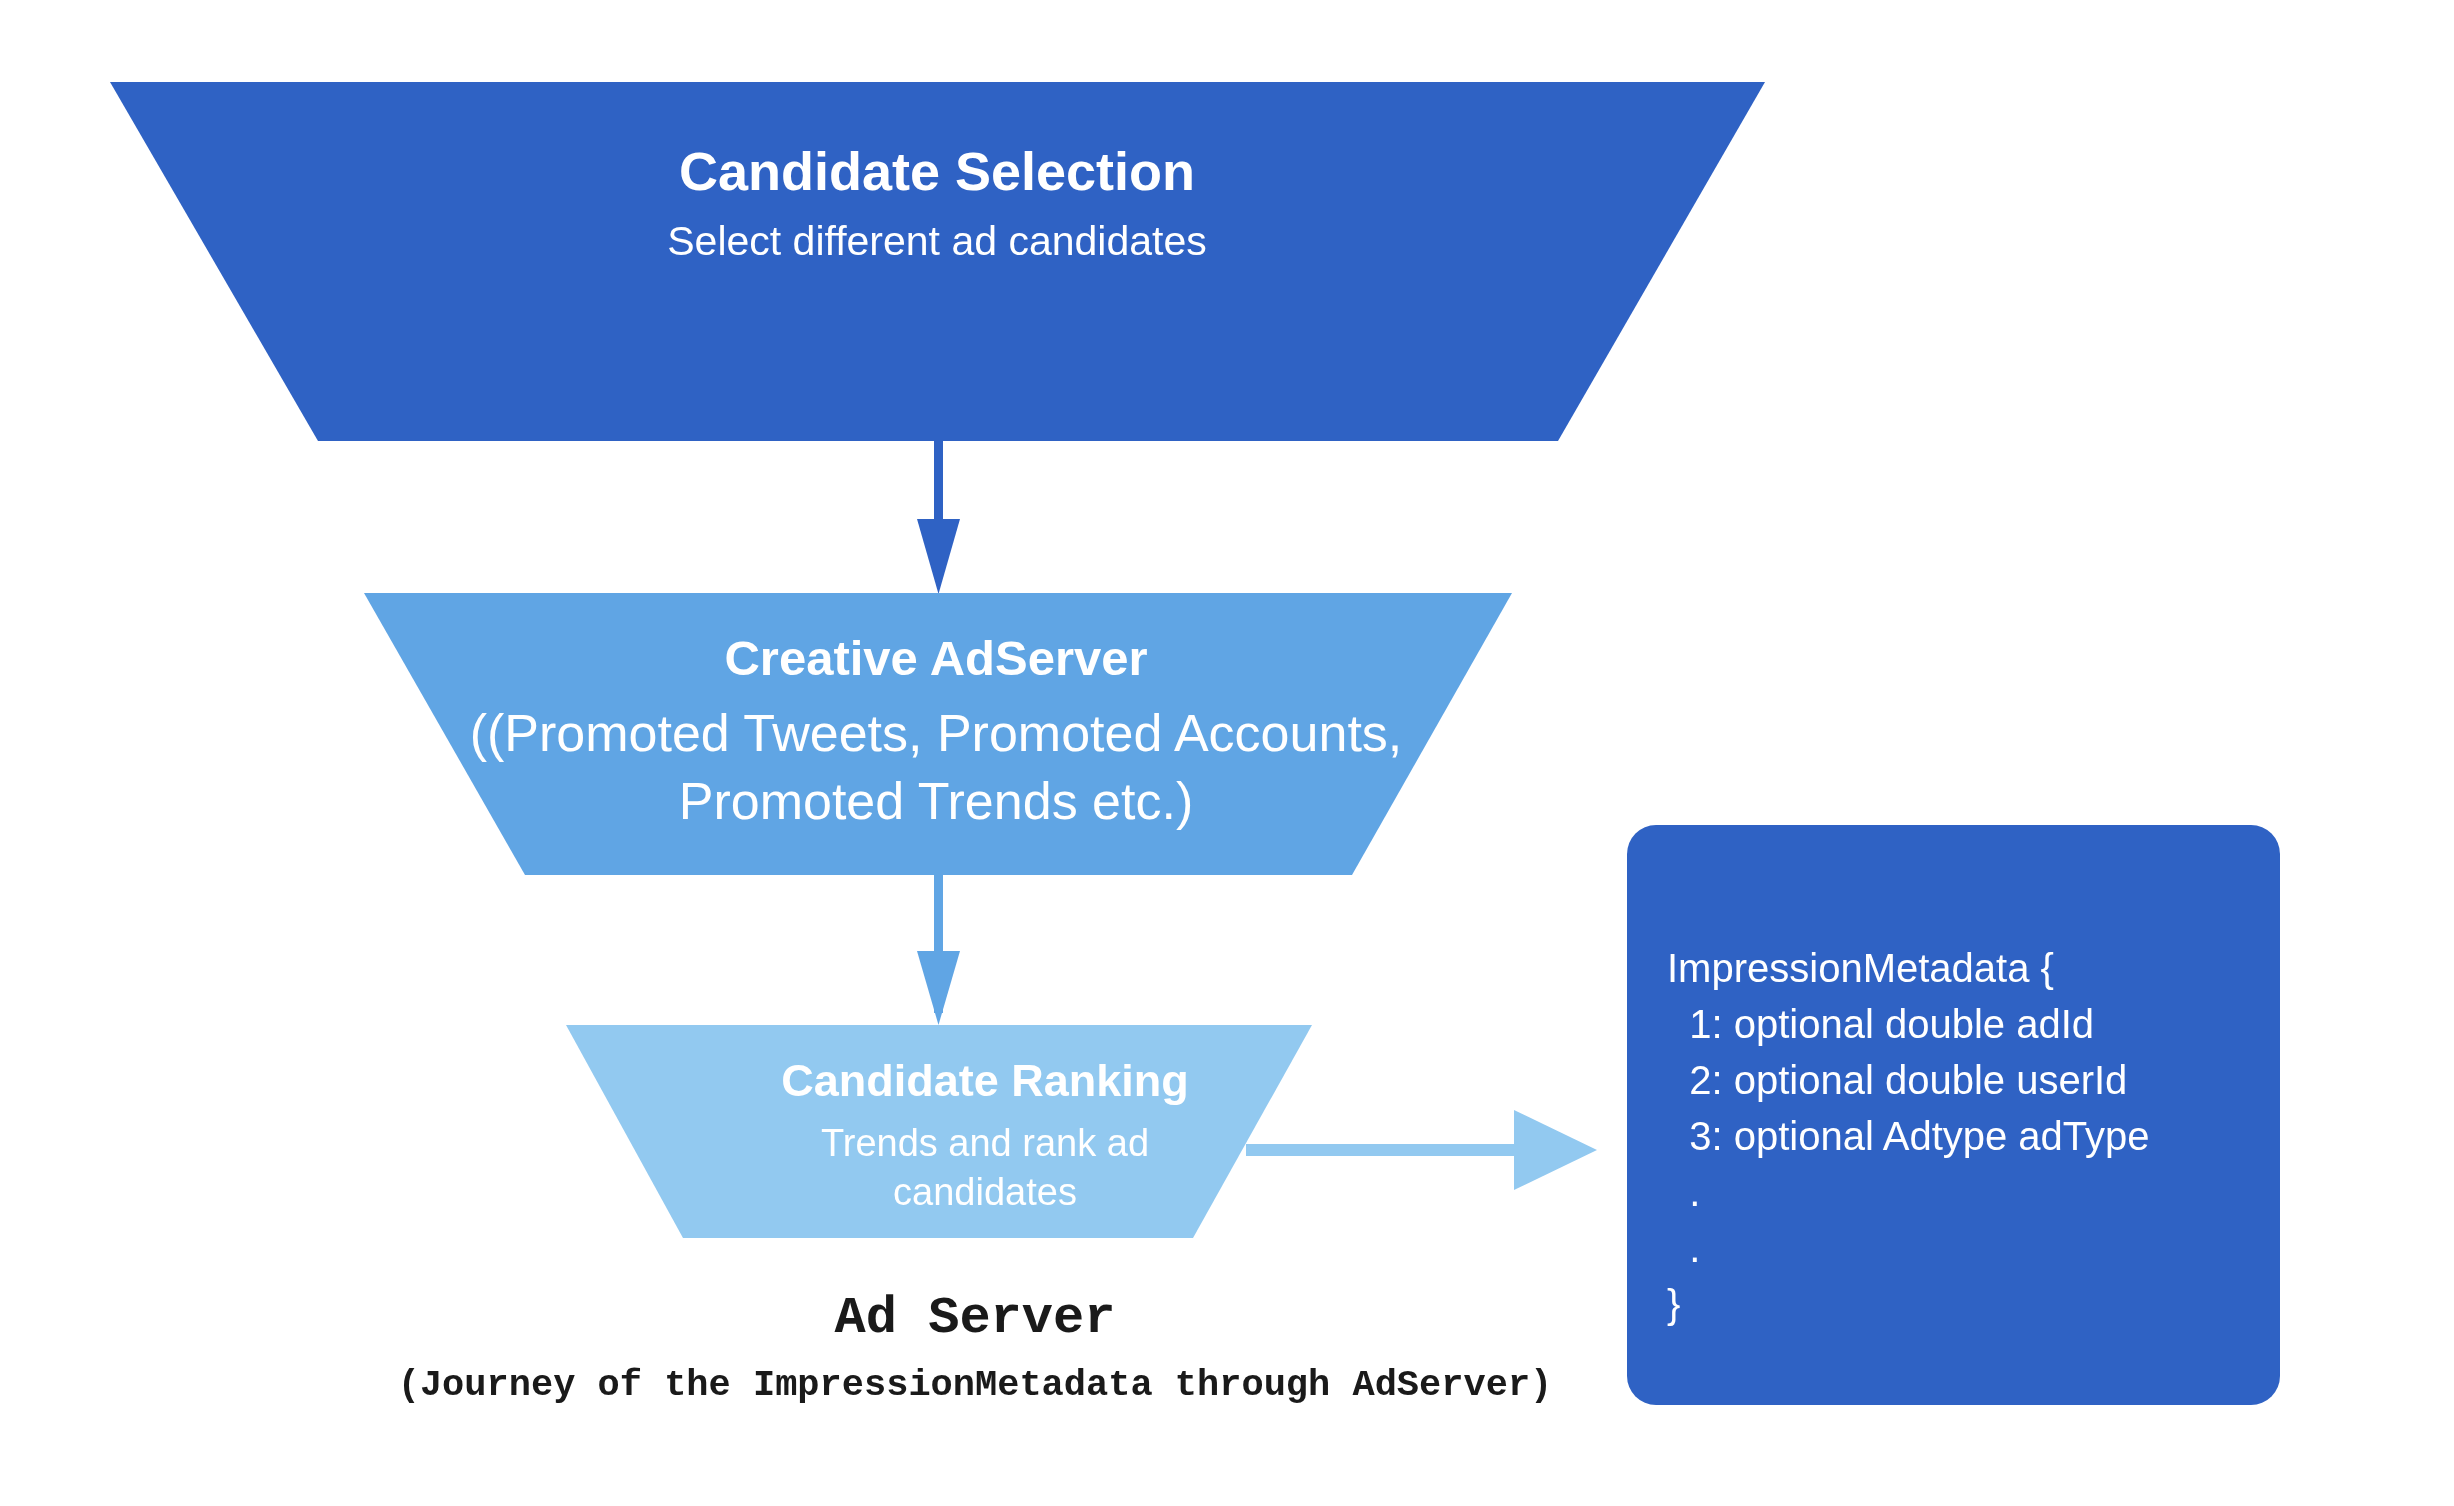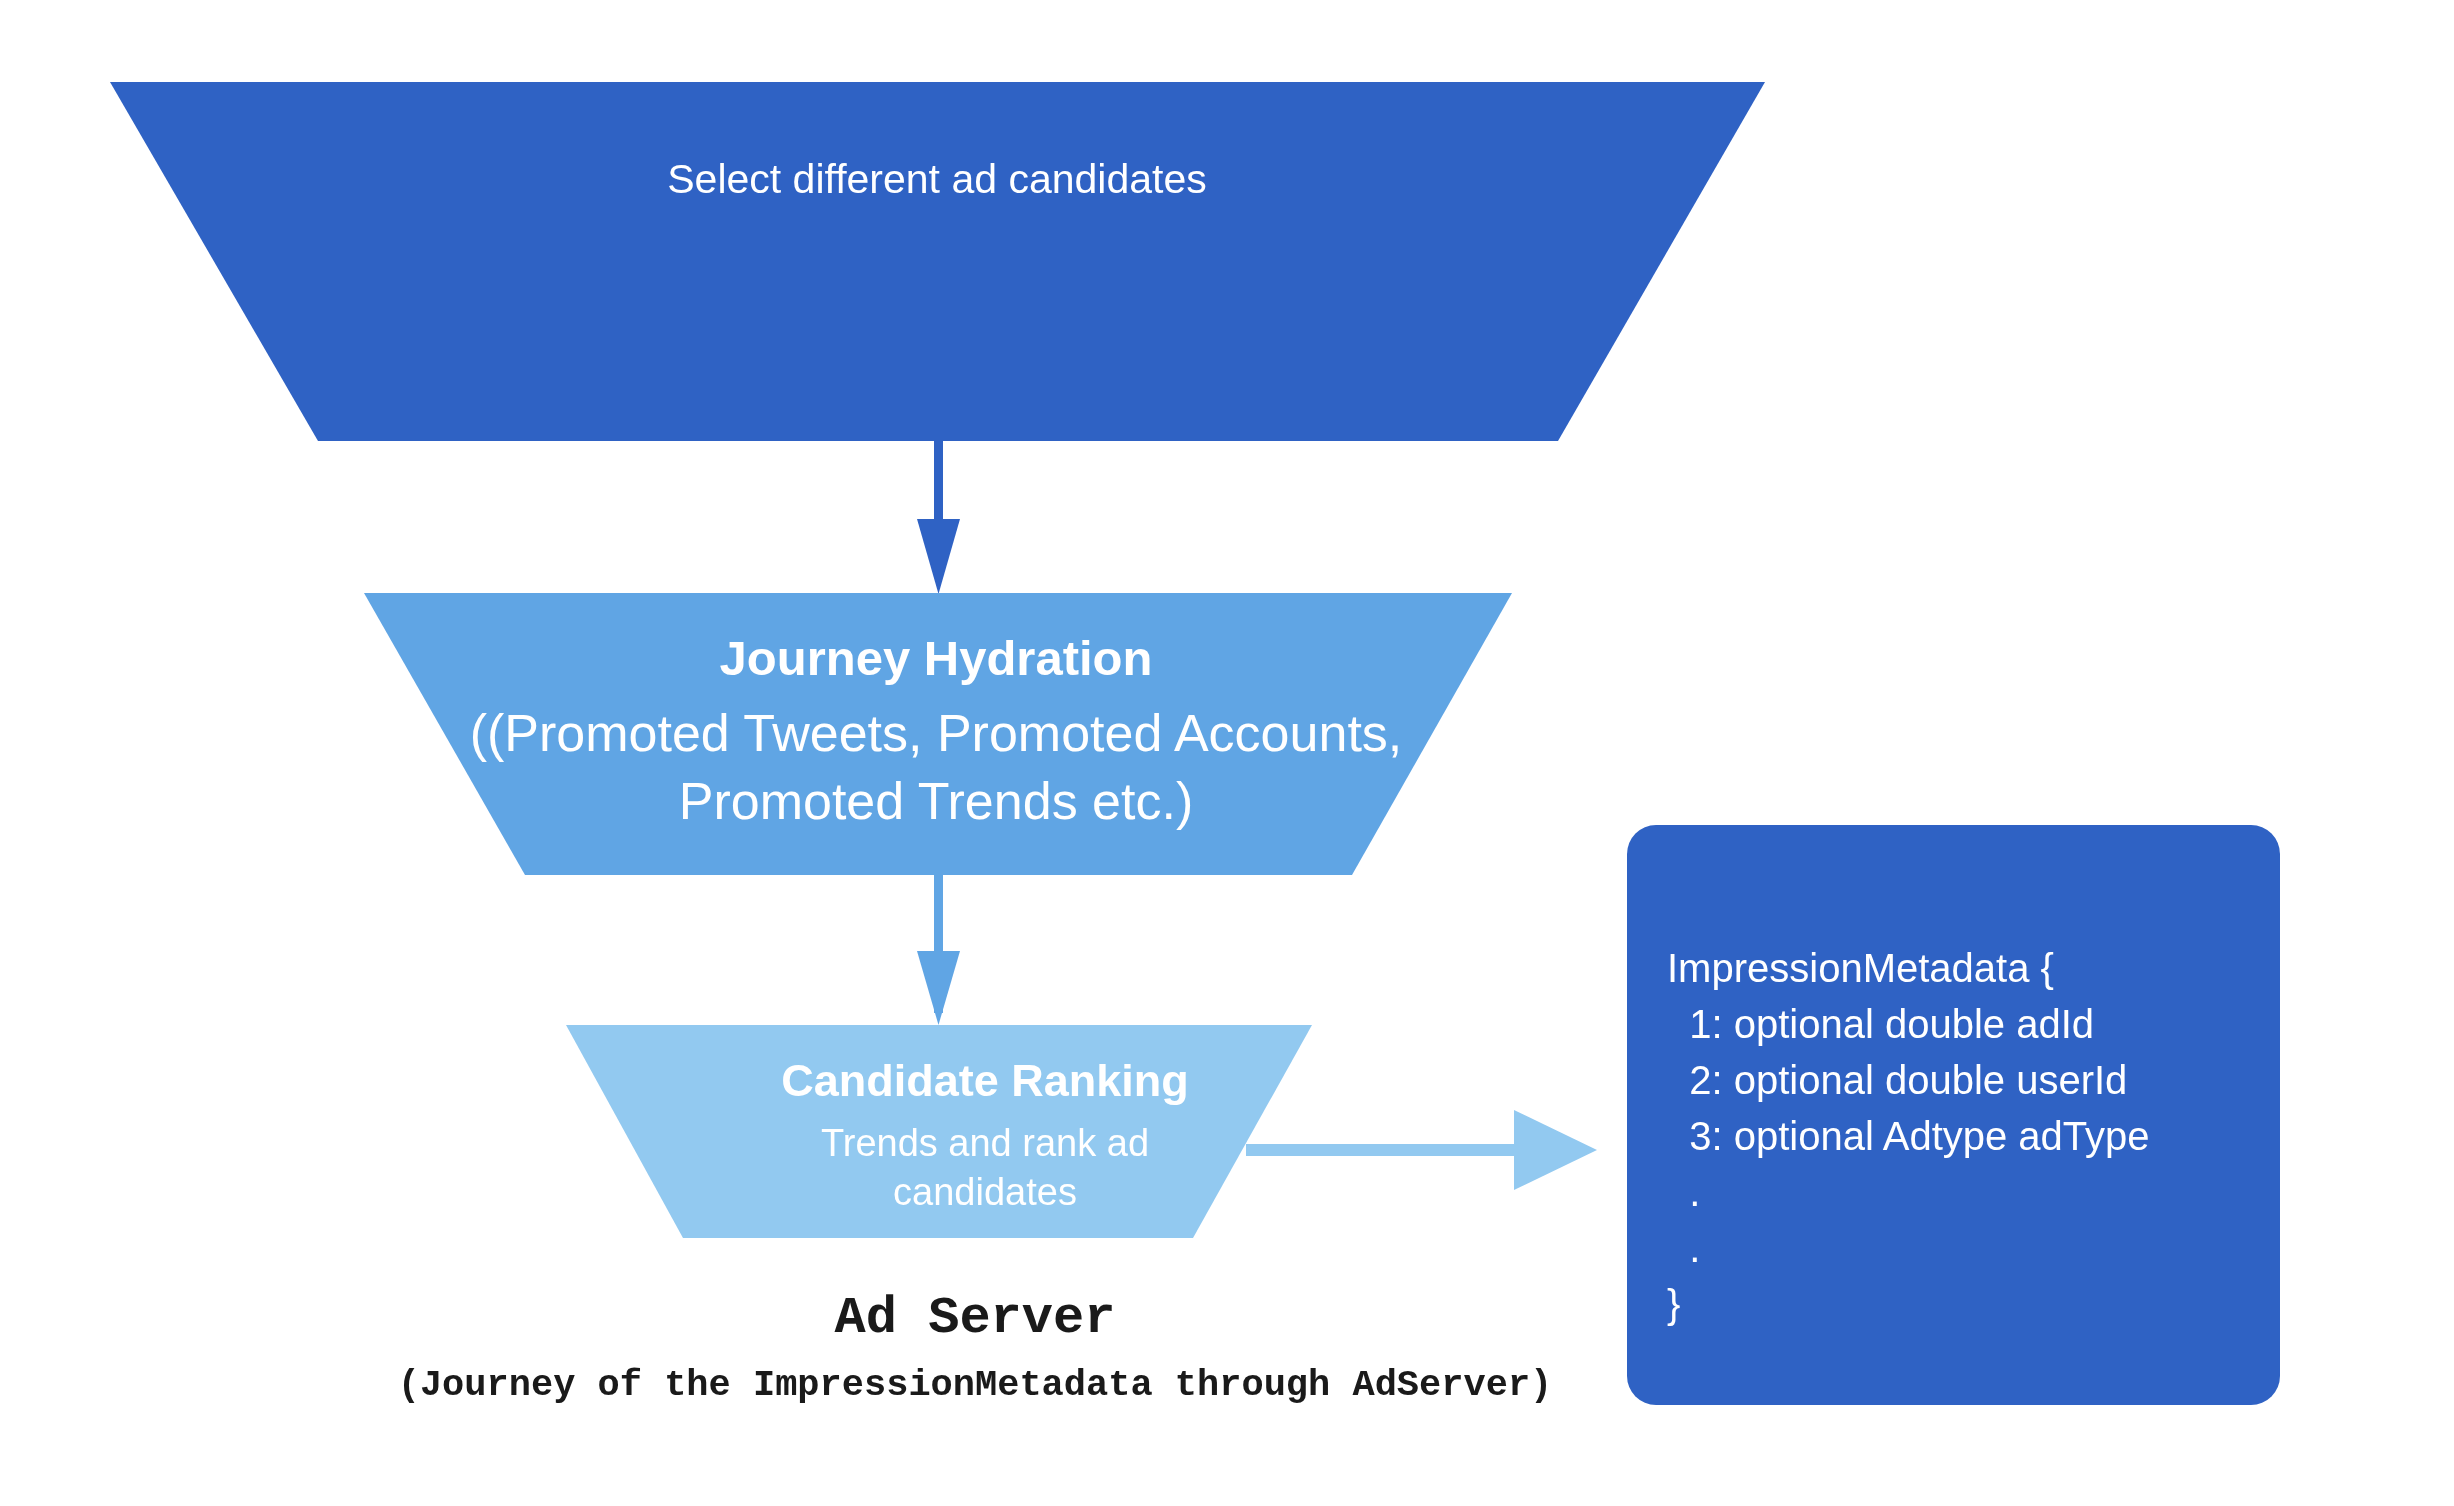--- a/index.html
+++ b/index.html
@@ -132,27 +132,28 @@
 
     <polygon points="566,1025 1312,1025 1193,1238 683,1238" fill="#92c9f0"></polygon>
 
     <g>
       <rect x="1246" y="1144" width="280" height="12" fill="#92c9f0"></rect>
       <polygon points="1514,1110 1597,1150 1514,1190" fill="#92c9f0"></polygon>
     </g>
   </svg>
 
   <div class="stage-text" id="stage1-text">
+    <div class="stage-title">Candidate Selection</div>
     <div class="stage-sub">
       <span class="sub-line">Select different ad candidates</span>
     </div>
   </div>
 
   <div class="stage-text" id="stage2-text">
-    <div class="stage-title">Journey Hydration</div>
+    <div class="stage-title">Creative AdServer</div>
     <div class="stage-sub">
       <span class="sub-line">((Promoted Tweets, Promoted Accounts,</span>
       <span class="sub-line">Promoted Trends etc.)</span>
     </div>
   </div>
 
   <div class="stage-text" id="stage3-text">
     <div class="stage-title">Candidate Ranking</div>
     <div class="stage-sub">
       <span class="sub-line">Trends and rank ad</span>

